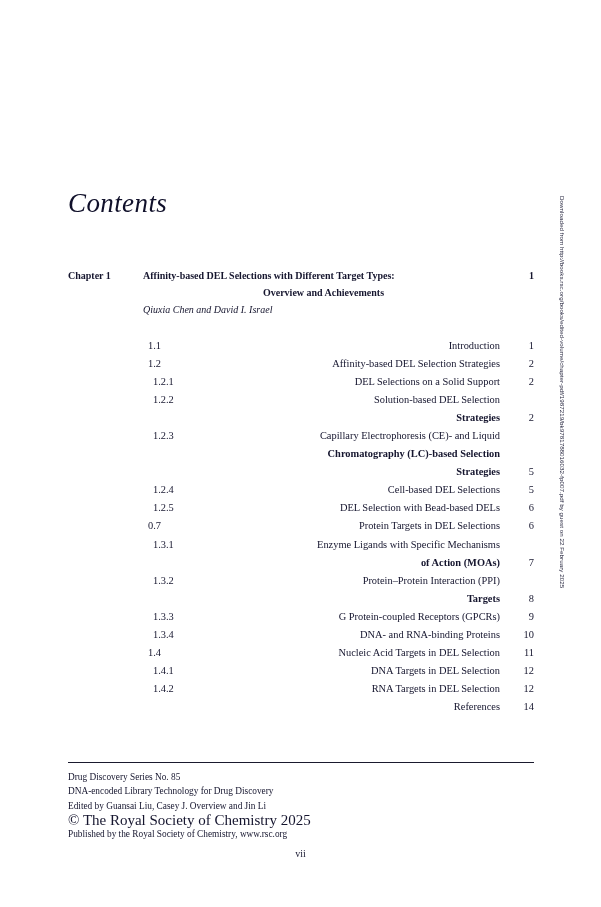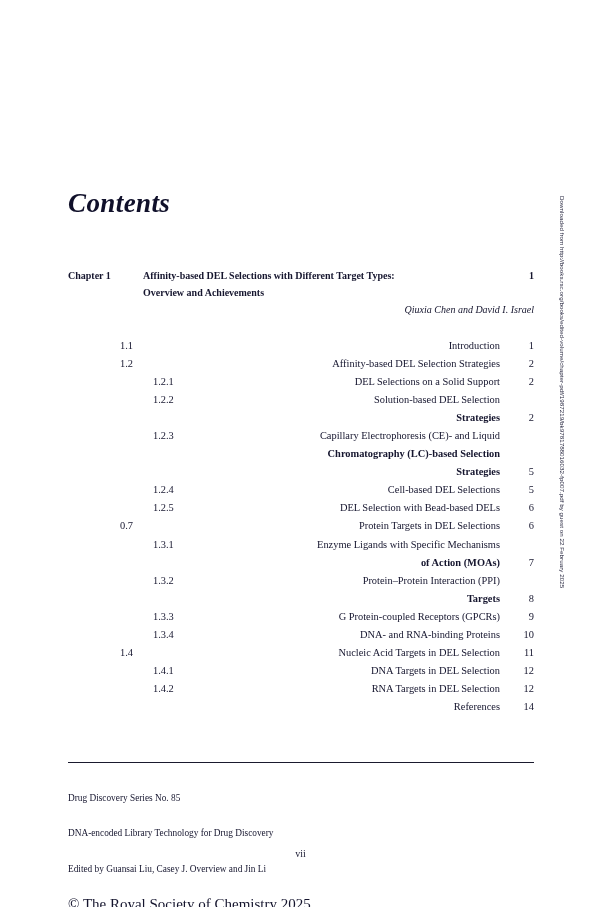--- a/index.html
+++ b/index.html
@@ -19,21 +19,21 @@
     margin: 0 auto;
     color: #1a1a2e;
   }
 
   
   .toc-title {
     position: absolute;
     left: 68px;
     top: 188px;
     font-size: 27px;
-    font-weight: bold;
+    font-weight: normal;
     font-style: italic;
     letter-spacing: 0.4px;
     color: #10102a;
   }
 
   
   .chapter-block {
     position: absolute;
     left: 68px;
     top: 268px;
@@ -51,36 +51,36 @@
     width: 75px;
     flex: none;
     white-space: nowrap;
   }
   .chapter-title {
     flex: 1 1 auto;
     padding-right: 8px;
   }
   .chapter-title .line2 {
     display: block;
+    text-align: center;
   }
   .chapter-page {
     width: 22px;
     flex: none;
     text-align: right;
     font-weight: bold;
   }
   .chapter-authors {
     margin-left: 75px;
     font-size: 10px;
     font-style: italic;
     font-weight: normal;
     line-height: 16.5px;
     padding-top: 0.5px;
     color: #15152e;
-    text-align: right;
   }
 
   
   .entries {
     position: absolute;
     left: 68px;
     top: 337px;
     width: 466px;
     font-size: 10.4px;
     line-height: 18.05px;
@@ -98,21 +98,21 @@
     flex: 1 1 auto;
     padding-right: 10px;
     text-align: right;
   }
   .entry .pg {
     flex: none;
     width: 24px;
     text-align: right;
   }
   
-  .lvl2 .num { width: 46px; margin-left: 52px; }
+  .lvl2 .num { width: 46px; margin-left: 80px; }
   
   .lvl3 .num { width: 47px; margin-left: 85px; }
   
   .lvl2r .num { width: 0px; margin-left: 80px; }
 
   .cont-line {
     display: block;
     font-weight: bold;
   }
   .blank-pg { visibility: hidden; }
@@ -128,21 +128,21 @@
   }
   .footer {
     position: absolute;
     left: 68px;
     top: 770px;
     width: 470px;
     font-size: 9.3px;
     line-height: 14.3px;
     color: #15152e;
   }
-  .footer div { white-space: nowrap; margin-top: 21px; }
+  .footer div { white-space: nowrap; }
   .copy-glyph { font-size: 15px; }
 
   .folio {
     position: absolute;
     left: 0;
     top: 848px;
     width: 601px;
     text-align: center;
     font-size: 10px;
     color: #15152e;
@@ -308,19 +308,20 @@
     </div>
 
   </div>
 
   <div class="footer-rule"></div>
   <div class="footer">
     <div>Drug Discovery Series No. 85</div>
     <div>DNA-encoded Library Technology for Drug Discovery</div>
     <div>Edited by Guansai Liu, Casey J. Overview and Jin Li</div>
     <div class="copy-glyph">© The Royal Society of Chemistry 2025</div>
+    <div>Published by the Royal Society of Chemistry, www.rsc.org</div>
   </div>
 
   <div class="folio">vii</div>
 
   <div class="download-stamp">Downloaded from http://books.rsc.org/books/edited-volume/chapter-pdf/1987219/bk9781788016032-fp007.pdf by guest on 22 February 2025</div>
 
 </div>
 
 </body></html>

